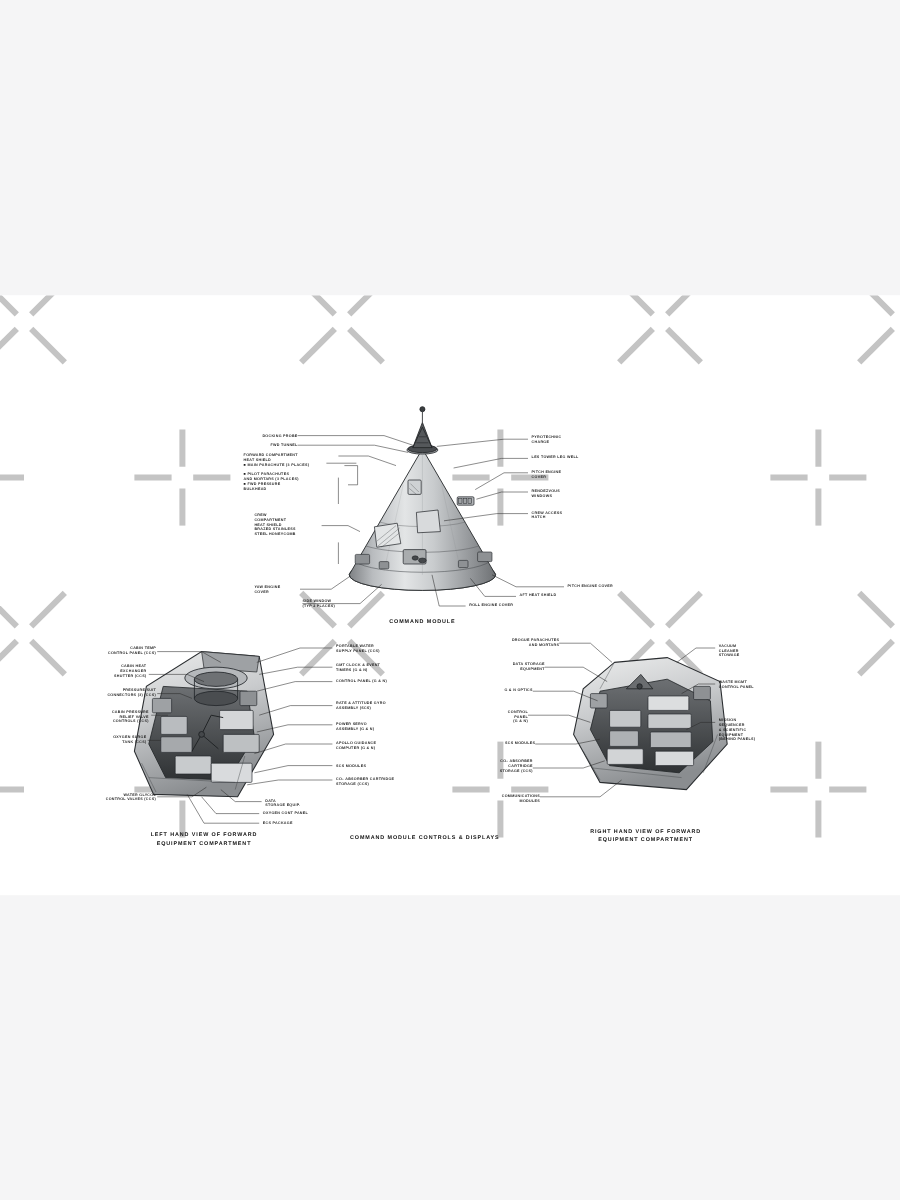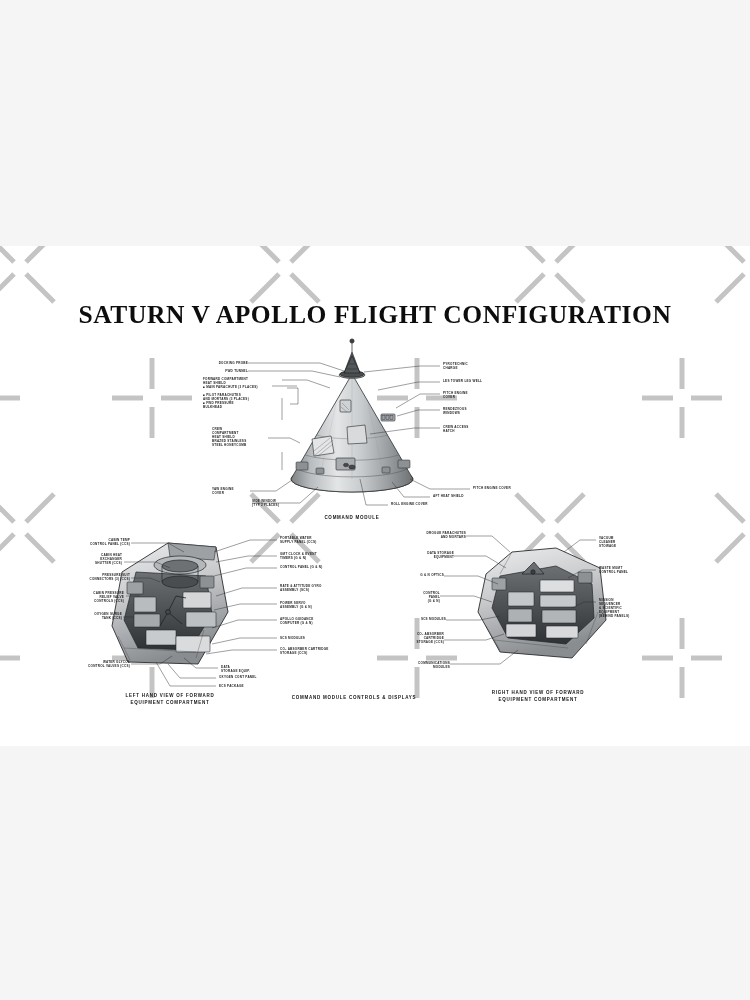--- a/index.html
+++ b/index.html
@@ -98,21 +98,20 @@
         <use href="#xmark" x="750" y="282"></use>
 
         <use href="#plusmark" x="152" y="412"></use>
         <use href="#plusmark" x="417" y="412"></use>
         <use href="#plusmark" x="682" y="412"></use>
         <use href="#plusmark" x="-20" y="412"></use>
       </g>
     </svg>
   </div>
 
-  <div class="title">SATURN V APOLLO  FLIGHT  CONFIGURATION</div>
 
   <svg class="leaders" width="750" height="1000" viewBox="0 0 750 1000">
     <defs>
       <linearGradient id="coneShade" x1="0" y1="0" x2="1" y2="0">
         <stop offset="0%" stop-color="#7e8184"></stop>
         <stop offset="16%" stop-color="#b9bcbf"></stop>
         <stop offset="38%" stop-color="#e3e5e6"></stop>
         <stop offset="58%" stop-color="#c8cbcd"></stop>
         <stop offset="80%" stop-color="#9a9da0"></stop>
         <stop offset="100%" stop-color="#6e7174"></stop>

